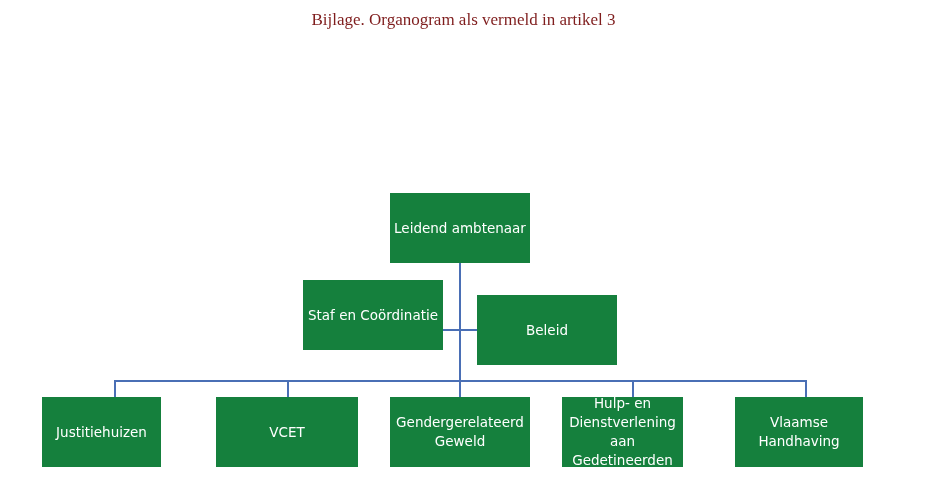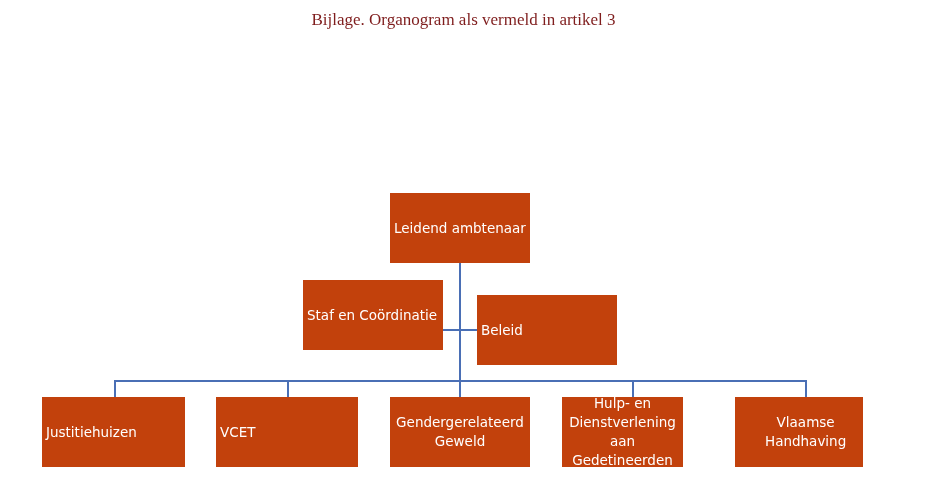--- a/index.html
+++ b/index.html
@@ -2,22 +2,22 @@
 <html><head>
 <meta charset="utf-8">
 <style>
   html, body { margin:0; padding:0; background:#ffffff; }
   body { width:927px; height:492px; position:relative; overflow:hidden; }
   .title {
     position:absolute; left:0; top:10px; width:927px; text-align:center;
     font-family:"Liberation Serif", "DejaVu Serif", serif; font-size:17px; color:#7f1d1d;
   }
   .box {
-    position:absolute; background:#c2410c; color:#ffffff;
-    display:flex; align-items:center; justify-content:flex-start; text-align:center;
+    position:absolute; background:#15803d; color:#ffffff;
+    display:flex; align-items:center; justify-content:center; text-align:center;
     font-family:"DejaVu Sans", "Liberation Sans", sans-serif; font-size:13.5px; line-height:19px;
     box-sizing:border-box; padding:0 4px;
   }
   .line { position:absolute; background:#4A6FB5; }
 </style>
 </head>
 <body>
 
 <div class="title">Bijlage. Organogram als vermeld in artikel 3</div>
 
@@ -33,21 +33,21 @@
   <span>Leidend ambtenaar</span>
 </div>
 
 <div class="box" style="left:303px; top:280px; width:140px; height:70px;">
   <span>Staf en Coördinatie</span>
 </div>
 <div class="box" style="left:477px; top:295px; width:140px; height:70px;">
   <span>Beleid</span>
 </div>
 
-<div class="box" style="left:42px; top:397px; width:143px; height:70px;">
+<div class="box" style="left:42px; top:397px; width:119px; height:70px;">
   <span>Justitiehuizen</span>
 </div>
 <div class="box" style="left:216px; top:397px; width:142px; height:70px;">
   <span>VCET</span>
 </div>
 <div class="box" style="left:390px; top:397px; width:140px; height:70px;">
   <span>Gendergerelateerd Geweld</span>
 </div>
 <div class="box" style="left:562px; top:397px; width:121px; height:70px;">
   <span>Hulp- en Dienstverlening aan Gedetineerden</span>

